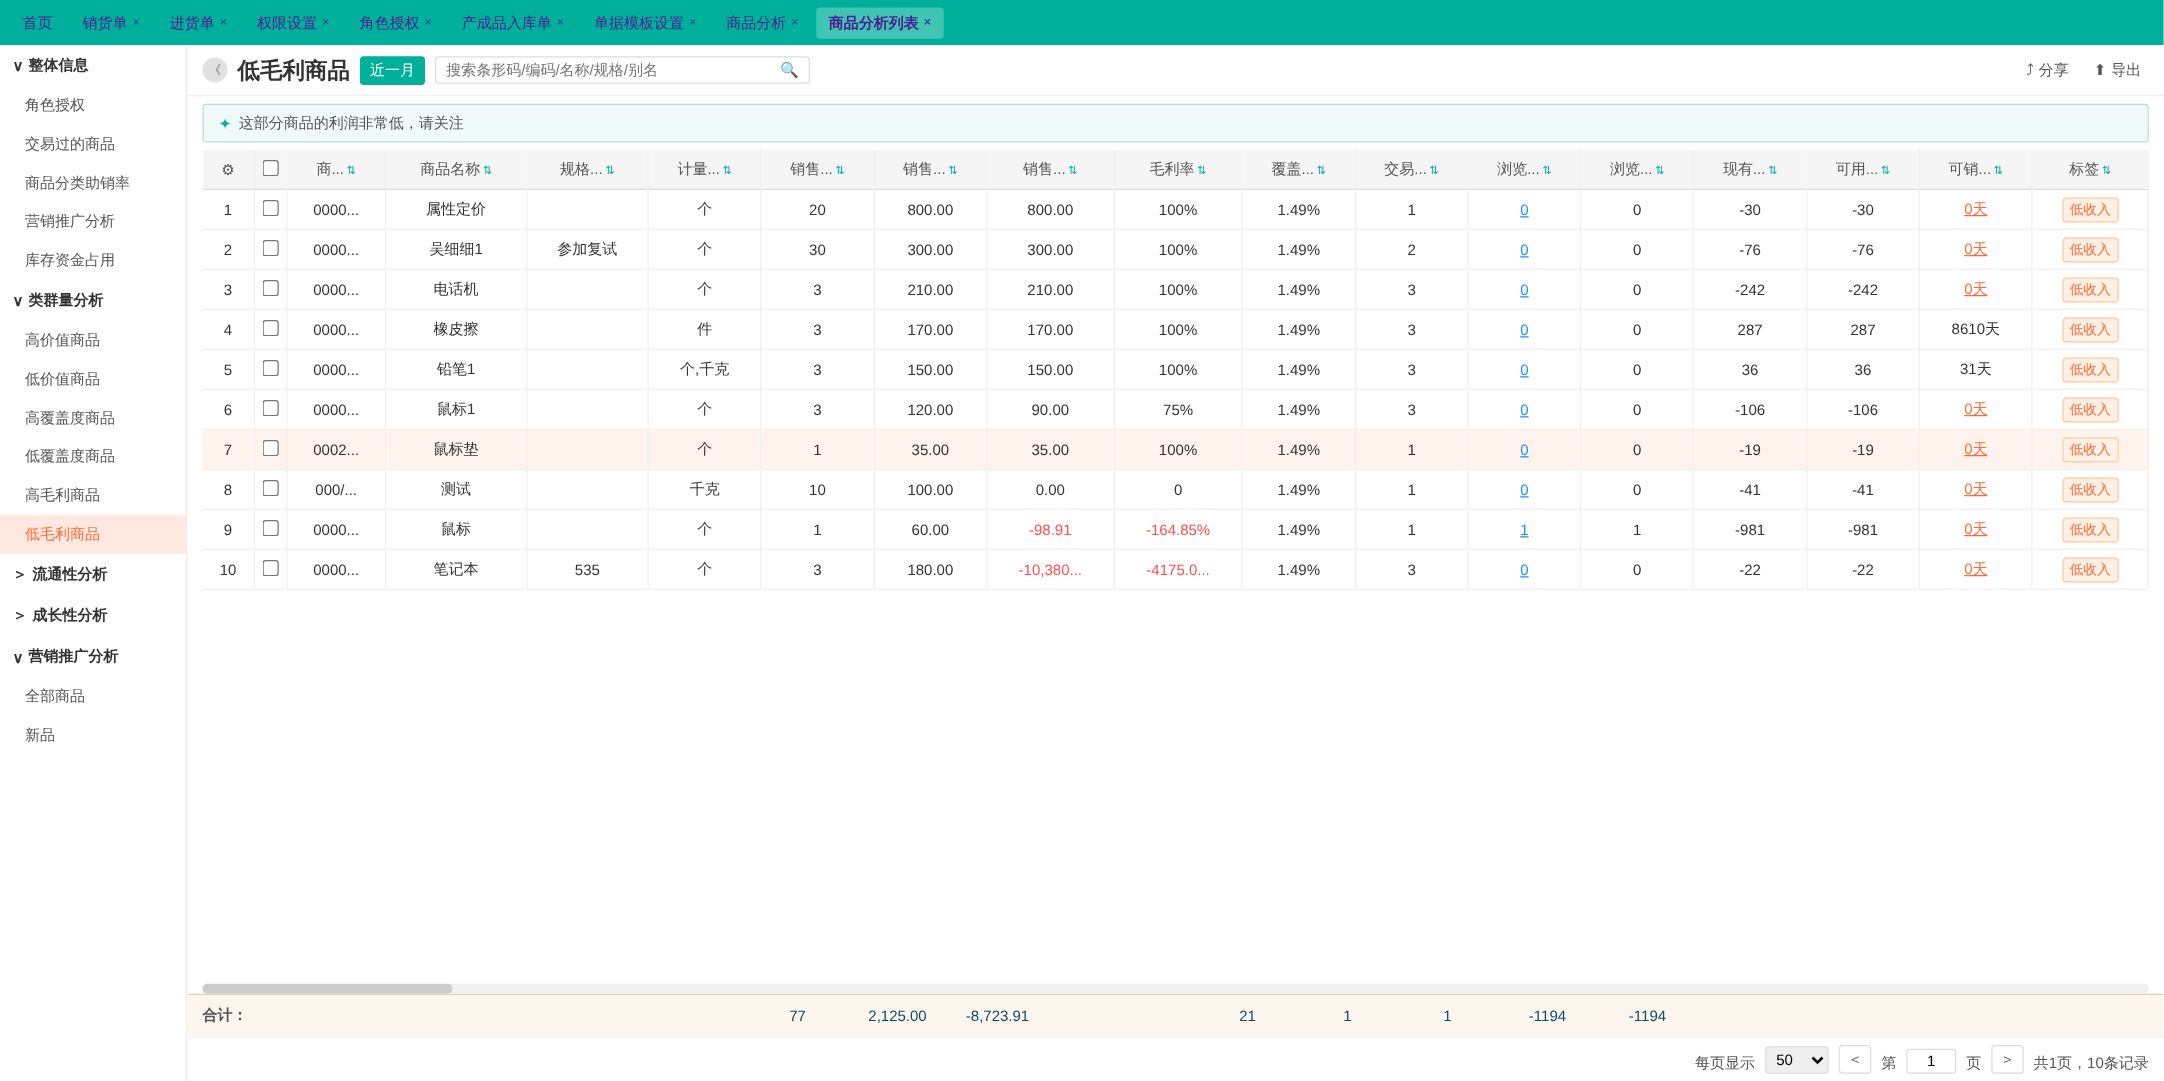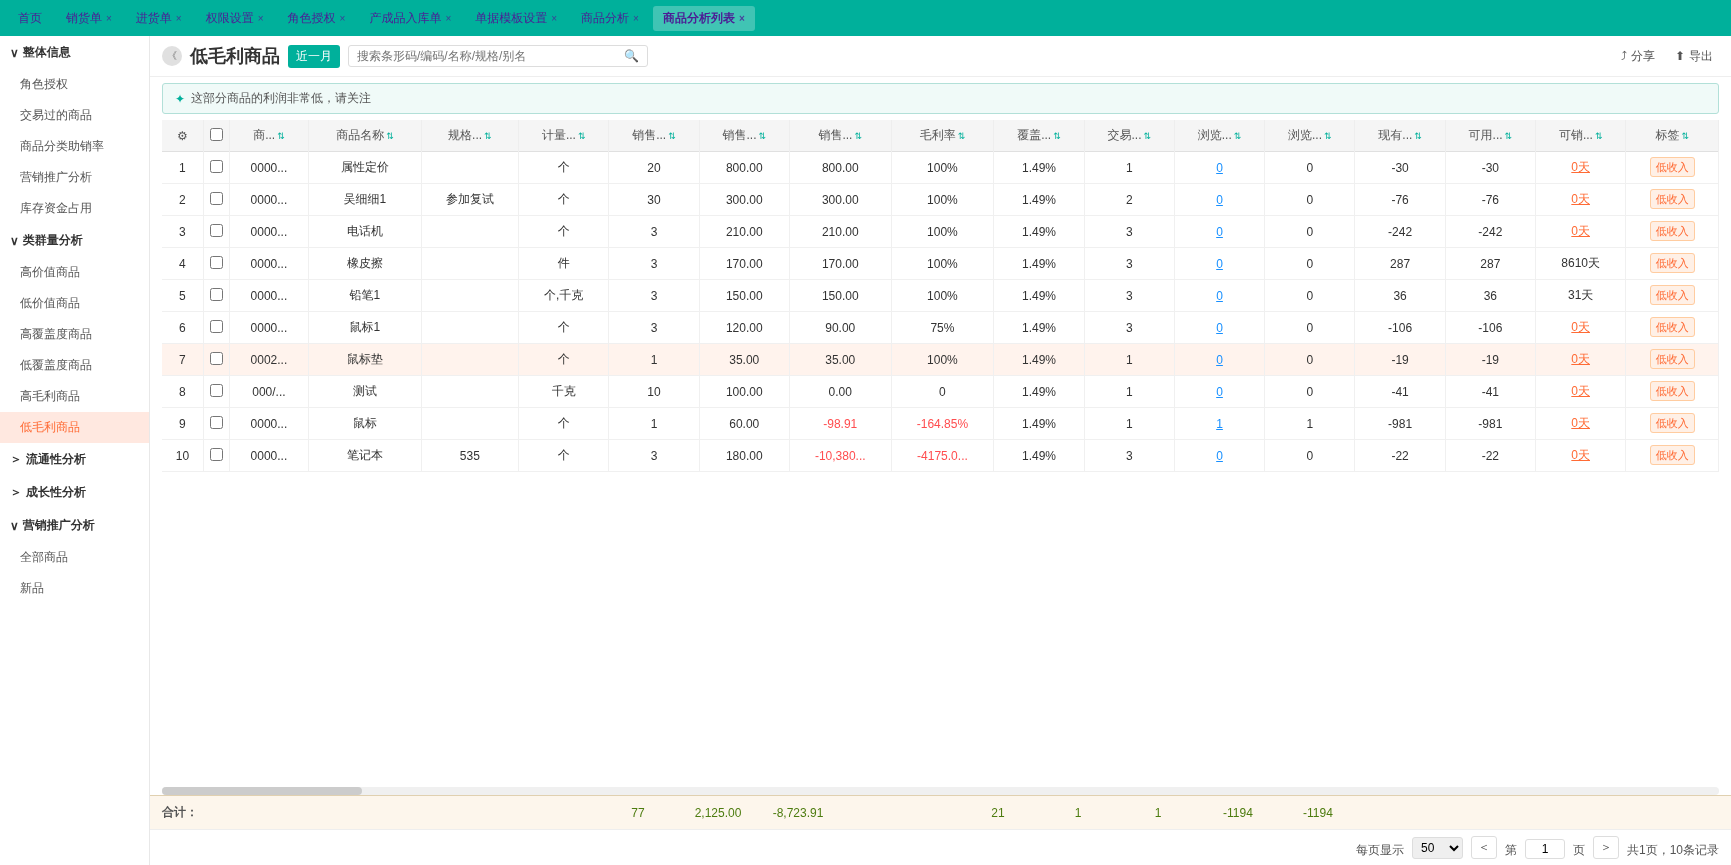--- a/index.html
+++ b/index.html
@@ -177,21 +177,21 @@
 
     
     .table-footer {
       background: #fdf6ec;
       border-top: 1px solid #e0d0b0;
       padding: 8px 12px;
       display: flex;
       align-items: center;
     }
     .footer-label { color: #555; font-weight: bold; }
-    .footer-cell { min-width: 80px; text-align: center; color: #4d7c0f; }
+    .footer-cell { min-width: 80px; text-align: center; color: #0c4a6e; }
 
     
     .pagination-bar {
       display: flex;
       align-items: flex-end;
       justify-content: flex-end;
       padding: 6px 12px;
       border-top: 1px solid #eee;
       gap: 8px;
       color: #555;

